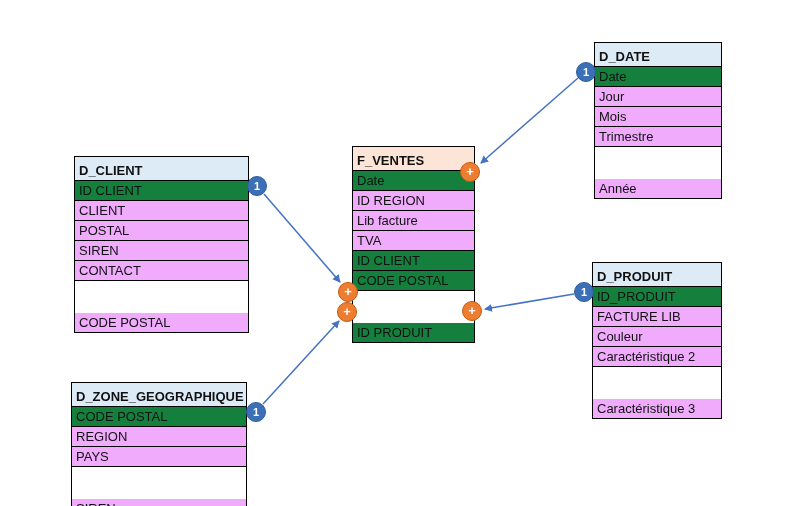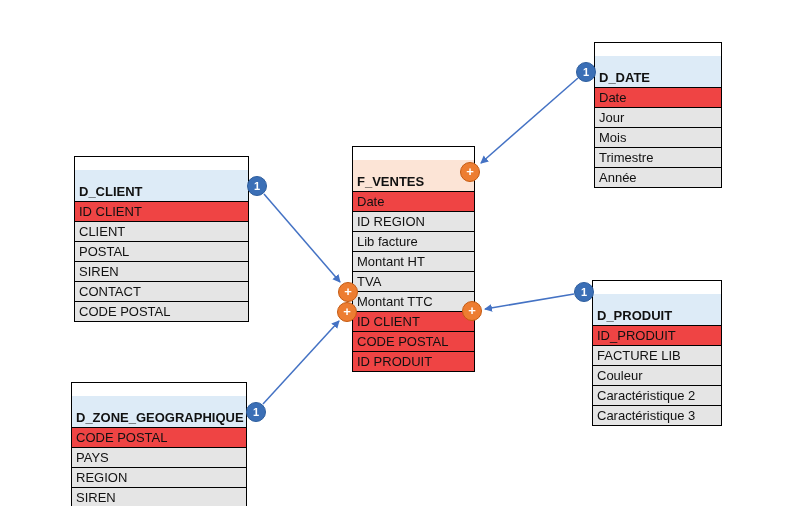--- a/index.html
+++ b/index.html
@@ -3,28 +3,28 @@
 <meta charset="utf-8">
 <style>
   html,body{margin:0;padding:0;background:#ffffff;}
   .canvas{
     position:relative;width:811px;height:506px;background:#ffffff;overflow:hidden;
     font-family:"Liberation Sans","DejaVu Sans",sans-serif;color:#111;
   }
   .table{position:absolute;border:1px solid #000;background:#fff;}
   .thead{
     height:19px;line-height:19px;border-bottom:1px solid #000;
-    padding:12px 2px 0 4px;font-size:13px;font-weight:bold;white-space:nowrap;overflow:hidden;margin-top:13px;
+    padding:4px 2px 0 4px;font-size:13px;font-weight:bold;white-space:nowrap;overflow:hidden;
   }
   .trow{
     height:19px;line-height:19px;border-bottom:1px solid #000;
-    padding:0 2px 0 4px;font-size:13px;white-space:nowrap;overflow:hidden;background:#e5e5e5;
+    padding:0 2px 0 4px;font-size:13px;white-space:nowrap;overflow:hidden;background:#f0abfc;
   }
-  .trow:last-child{border-bottom:none;}
-  .trow.key{background:#ef4444;}
+  .trow:last-child{border-bottom:none;margin-top:32px;}
+  .trow.key{background:#15803d;}
   .blue-head{background:#DDEBF7;}
   .orange-head{background:#FCE4D6;}
   .badge{
     position:absolute;width:20px;height:20px;border-radius:50%;box-sizing:border-box;
     color:#fff;text-align:center;line-height:18px;font-size:11px;font-weight:bold;z-index:3;
   }
   .badge.one{background:#3B6FB6;border:1px solid #2E5E9E;}
   .badge.many{background:#ED7D31;border:1px solid #C55A11;font-size:13px;}
   .arrows{position:absolute;left:0;top:0;z-index:2;}
 </style>
@@ -44,23 +44,21 @@
     <line x1="263" y1="404" x2="339" y2="321" stroke="#4472C4" stroke-width="1.5" marker-end="url(#arrow)"></line>
     <line x1="574" y1="294" x2="485" y2="309" stroke="#4472C4" stroke-width="1.5" marker-end="url(#arrow)"></line>
   </svg>
 
   <div class="table" style="left:352px;top:146px;width:121px;">
     <div class="thead orange-head">F_VENTES</div>
     <div>
         <div class="trow key">Date</div>
         <div class="trow">ID REGION</div>
         <div class="trow">Lib facture</div>
-        <div class="trow">Montant HT</div>
         <div class="trow">TVA</div>
-        <div class="trow">Montant TTC</div>
         <div class="trow key">ID CLIENT</div>
         <div class="trow key">CODE POSTAL</div>
         <div class="trow key">ID PRODUIT</div>
       </div>
   </div>
 
   <div class="table" style="left:594px;top:42px;width:126px;">
     <div class="thead blue-head">D_DATE</div>
     <div>
         <div class="trow key">Date</div>
@@ -76,37 +74,37 @@
     <div>
         <div class="trow key">ID CLIENT</div>
         <div class="trow">CLIENT</div>
         <div class="trow">POSTAL</div>
         <div class="trow">SIREN</div>
         <div class="trow">CONTACT</div>
         <div class="trow">CODE POSTAL</div>
       </div>
   </div>
 
-  <div class="table" style="left:592px;top:280px;width:128px;">
+  <div class="table" style="left:592px;top:262px;width:128px;">
     <div class="thead blue-head">D_PRODUIT</div>
     <div>
         <div class="trow key">ID_PRODUIT</div>
         <div class="trow">FACTURE LIB</div>
         <div class="trow">Couleur</div>
         <div class="trow">Caractéristique 2</div>
         <div class="trow">Caractéristique 3</div>
       </div>
   </div>
 
   <div class="table" style="left:71px;top:382px;width:174px;">
     <div class="thead blue-head">D_ZONE_GEOGRAPHIQUE</div>
     <div>
         <div class="trow key">CODE POSTAL</div>
+        <div class="trow">REGION</div>
         <div class="trow">PAYS</div>
-        <div class="trow">REGION</div>
         <div class="trow">SIREN</div>
       </div>
   </div>
 
   <div class="badge one" style="left:576px;top:62px;">1</div>
   <div class="badge one" style="left:247px;top:176px;">1</div>
   <div class="badge one" style="left:574px;top:282px;">1</div>
   <div class="badge one" style="left:246px;top:402px;">1</div>
 
   <div class="badge many" style="left:460px;top:162px;">+</div>

